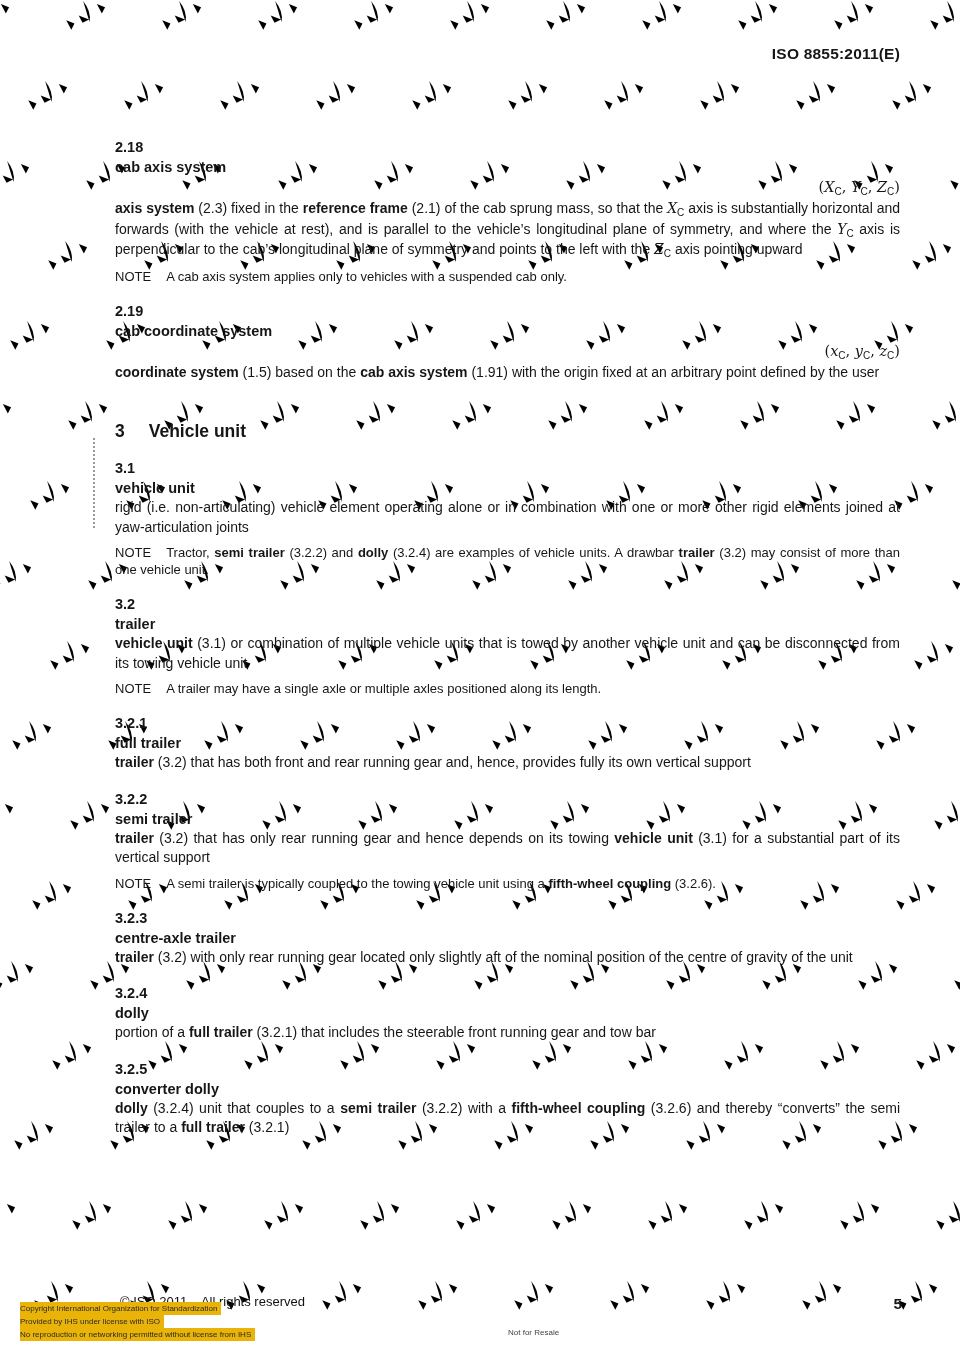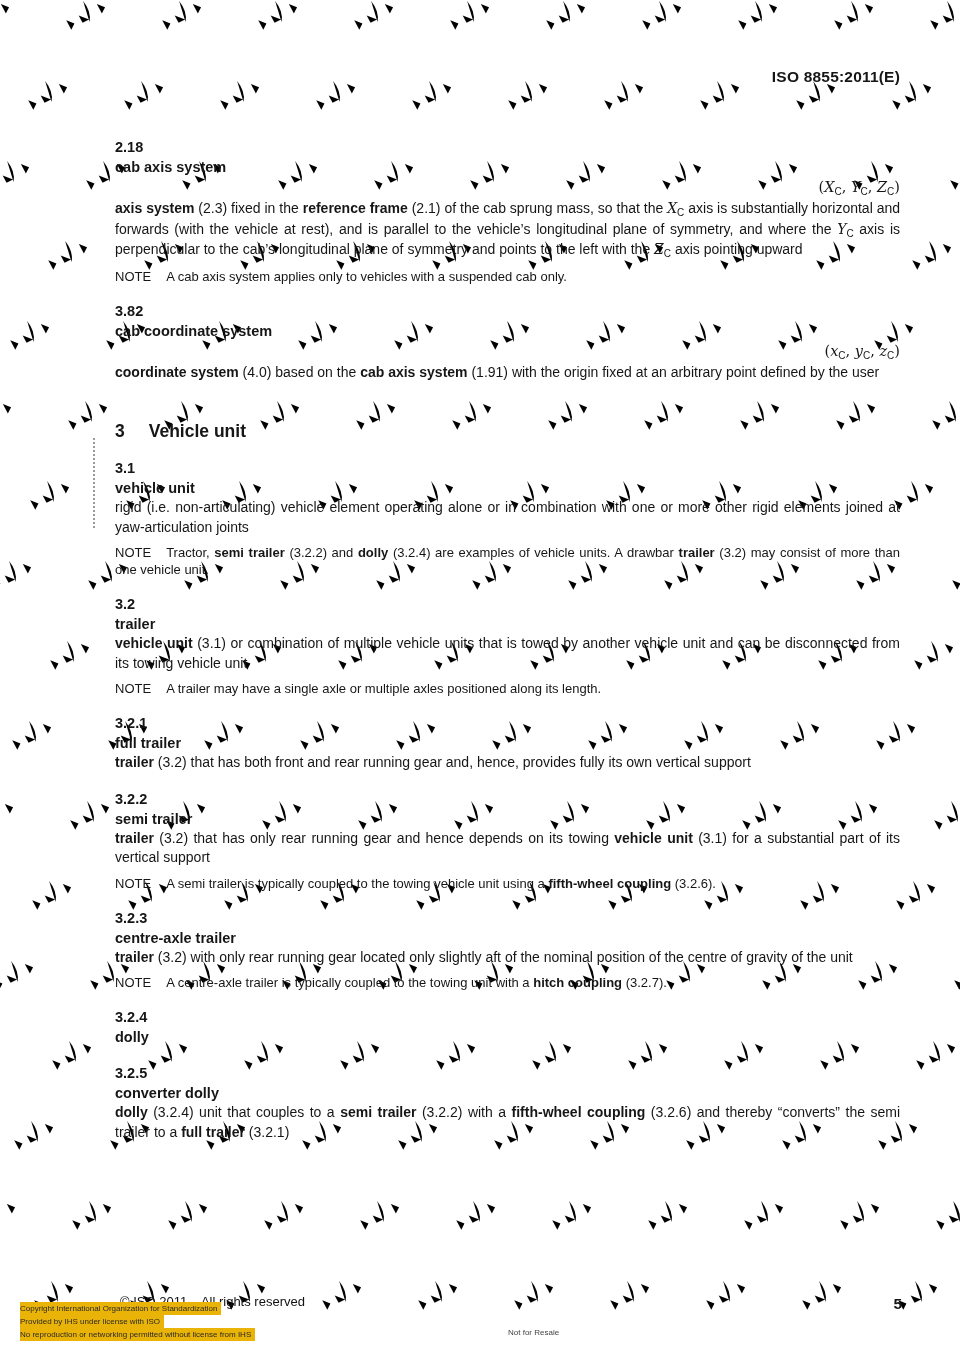--- a/index.html
+++ b/index.html
@@ -10,21 +10,21 @@
     font-family:"Liberation Sans", sans-serif; color:#161616;
   }
   
   .wm-layer { position:absolute; inset:0; z-index:1; }
   .wm {
     position:absolute; width:66px; height:37px;
     transform:rotate(-28deg); color:#ebebeb;
   }
   
   .hdr {
-    position:absolute; top:68px; right:60px; z-index:2;
+    position:absolute; top:45px; right:60px; z-index:2;
     font-weight:bold; font-size:15.5px; letter-spacing:0.2px;
   }
   
   .content {
     position:absolute; left:115px; top:0; width:785px; z-index:2;
     padding-top:137px;
   }
   .entry { margin-top:16px; }
   .entry:first-child { margin-top:0; }
   .num  { font-weight:bold; font-size:14.5px; line-height:20px; }
@@ -678,24 +678,24 @@
 
   <div class="content" id="content">
       <section class="entry">
         <div class="num">2.18</div>
         <div class="term">cab axis system</div>
         <div class="sym"><span>(</span><span class="v ">X</span><span class="sb">C</span><span>, </span><span class="v ">Y</span><span class="sb">C</span><span>, </span><span class="v ">Z</span><span class="sb">C</span><span>)</span></div>
         <div class="bodytext"><span class="b ">axis system</span><span> (2.3) fixed in the </span><span class="b ">reference frame</span><span> (2.1) of the cab sprung mass, so that the </span><span class="v ">X</span><span class="sb">C</span><span> axis is substantially horizontal and forwards (with the vehicle at rest), and is parallel to the vehicle’s longitudinal plane of symmetry, and where the </span><span class="v ">Y</span><span class="sb">C</span><span> axis is perpendicular to the cab’s longitudinal plane of symmetry and points to the left with the </span><span class="v ">Z</span><span class="sb">C</span><span> axis pointing upward</span></div>
         <div class="note"><span class="nlabel">NOTE</span><span>A cab axis system applies only to vehicles with a suspended cab only.</span></div>
       </section>
       <section class="entry">
-        <div class="num">3.82</div>
+        <div class="num">2.19</div>
         <div class="term">cab coordinate system</div>
         <div class="sym"><span>(</span><span class="v ">x</span><span class="sb">C</span><span>, </span><span class="v ">y</span><span class="sb">C</span><span>, </span><span class="v ">z</span><span class="sb">C</span><span>)</span></div>
-        <div class="bodytext"><span class="b ">coordinate system</span><span> (4.0) based on the </span><span class="b ">cab axis system</span><span> (1.91) with the origin fixed at an arbitrary point defined by the user</span></div>
+        <div class="bodytext"><span class="b ">coordinate system</span><span> (1.5) based on the </span><span class="b ">cab axis system</span><span> (1.91) with the origin fixed at an arbitrary point defined by the user</span></div>
       </section>
       <div class="sheading"><span class="h-num">3</span><span class="h-title">Vehicle unit</span></div>
       <section class="entry">
         <div class="num">3.1</div>
         <div class="term">vehicle unit</div>
         <div class="bodytext"><span>rigid (i.e. non-articulating) vehicle element operating alone or in combination with one or more other rigid elements joined at yaw-articulation joints</span></div>
         <div class="note"><span class="nlabel">NOTE</span><span>Tractor, </span><span class="b ">semi trailer</span><span> (3.2.2) and </span><span class="b ">dolly</span><span> (3.2.4) are examples of vehicle units. A drawbar </span><span class="b ">trailer</span><span> (3.2) may consist of more than one vehicle unit.</span></div>
       </section>
       <section class="entry">
         <div class="num">3.2</div>
@@ -711,25 +711,25 @@
       <section class="entry">
         <div class="num">3.2.2</div>
         <div class="term">semi trailer</div>
         <div class="bodytext"><span class="b ">trailer</span><span> (3.2) that has only rear running gear and hence depends on its towing </span><span class="b ">vehicle unit</span><span> (3.1) for a substantial part of its vertical support</span></div>
         <div class="note"><span class="nlabel">NOTE</span><span>A semi trailer is typically coupled to the towing vehicle unit using a </span><span class="b ">fifth-wheel coupling</span><span> (3.2.6).</span></div>
       </section>
       <section class="entry">
         <div class="num">3.2.3</div>
         <div class="term">centre-axle trailer</div>
         <div class="bodytext"><span class="b ">trailer</span><span> (3.2) with only rear running gear located only slightly aft of the nominal position of the centre of gravity of the unit</span></div>
-        <div class="note"><span class="nlabel">NOTE</span><span>A centre-axle trailer is typically coupled to the towing unit with a </span><span class="b ">hitch coupling</span><span> (3.2.7).</span></div>
       </section>
       <section class="entry">
         <div class="num">3.2.4</div>
         <div class="term">dolly</div>
+        <div class="bodytext"><span>portion of a </span><span class="b ">full trailer</span><span> (3.2.1) that includes the steerable front running gear and tow bar</span></div>
       </section>
       <section class="entry">
         <div class="num">3.2.5</div>
         <div class="term">converter dolly</div>
         <div class="bodytext"><span class="b ">dolly</span><span> (3.2.4) unit that couples to a </span><span class="b ">semi trailer</span><span> (3.2.2) with a </span><span class="b ">fifth-wheel coupling</span><span> (3.2.6) and thereby “converts” the semi trailer to a </span><span class="b ">full trailer</span><span> (3.2.1)</span></div>
       </section>
     </div>
 
   <div class="change-bar"></div>
 

